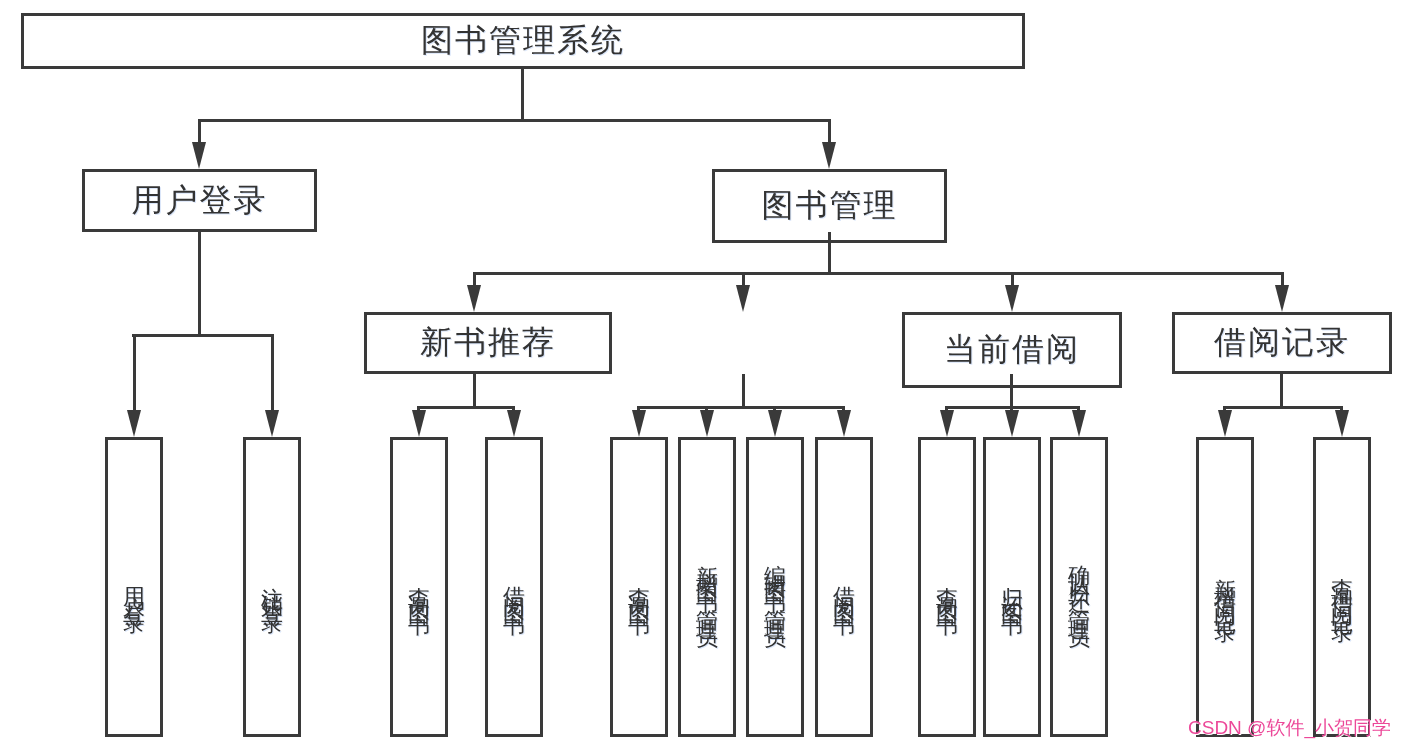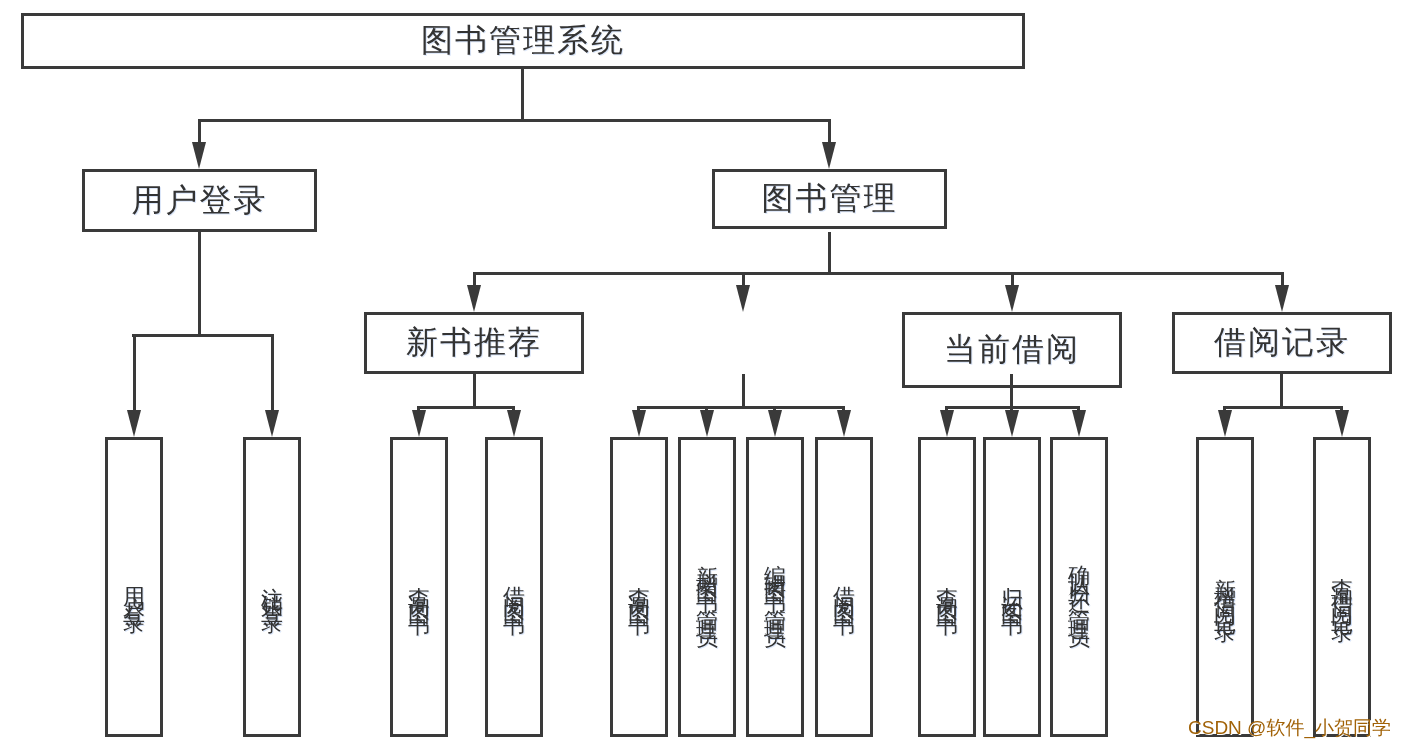--- a/index.html
+++ b/index.html
@@ -20,41 +20,41 @@
   .lv,.lh,.stem{position:absolute;background:#3a3a3a;}
   .lv,.stem{width:3px;}
   .lh{height:3px;}
   .head{
     position:absolute;width:0;height:0;
     border-left:7px solid transparent;border-right:7px solid transparent;
     border-top:27px solid #3a3a3a;
   }
   .wm{
     position:absolute;left:1188px;top:715px;z-index:5;
-    font-size:19px;color:#a16207;white-space:nowrap;
+    font-size:19px;color:#ec4899;white-space:nowrap;
     text-shadow:1px 1px 0 #ffffff;
   }
 </style>
 </head>
 <body>
 
 <div class="canvas">
 
   <div class="box hbox" style="left:21px;top:13px;width:1004px;height:56px">
     <span>图书管理系统</span>
   </div>
 
   <div class="box hbox" style="left:82px;top:169px;width:235px;height:63px">
     <span>用户登录</span>
   </div>
-  <div class="box hbox" style="left:712px;top:169px;width:235px;height:60px">
+  <div class="box hbox" style="left:712px;top:169px;width:235px;height:74px">
     <span>图书管理</span>
   </div>
 
-  <div class="box hbox" style="left:364px;top:312px;width:220px;height:62px">
+  <div class="box hbox" style="left:364px;top:312px;width:248px;height:62px">
     <span>新书推荐</span>
   </div>
   <div class="box hbox" style="left:902px;top:312px;width:220px;height:76px">
     <span>当前借阅</span>
   </div>
   <div class="box hbox" style="left:1172px;top:312px;width:220px;height:62px">
     <span>借阅记录</span>
   </div>
 
   <div class="box vbox" style="left:105px;top:437px;width:58px;height:300px">

